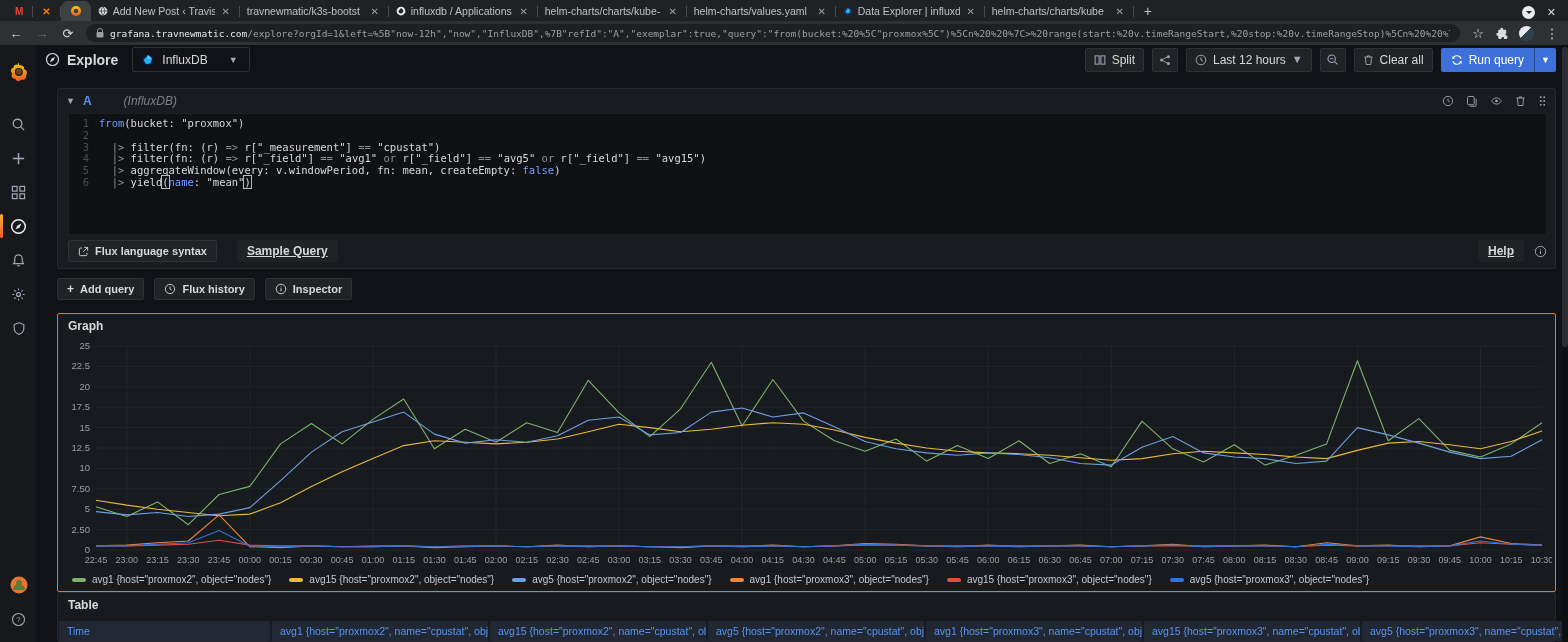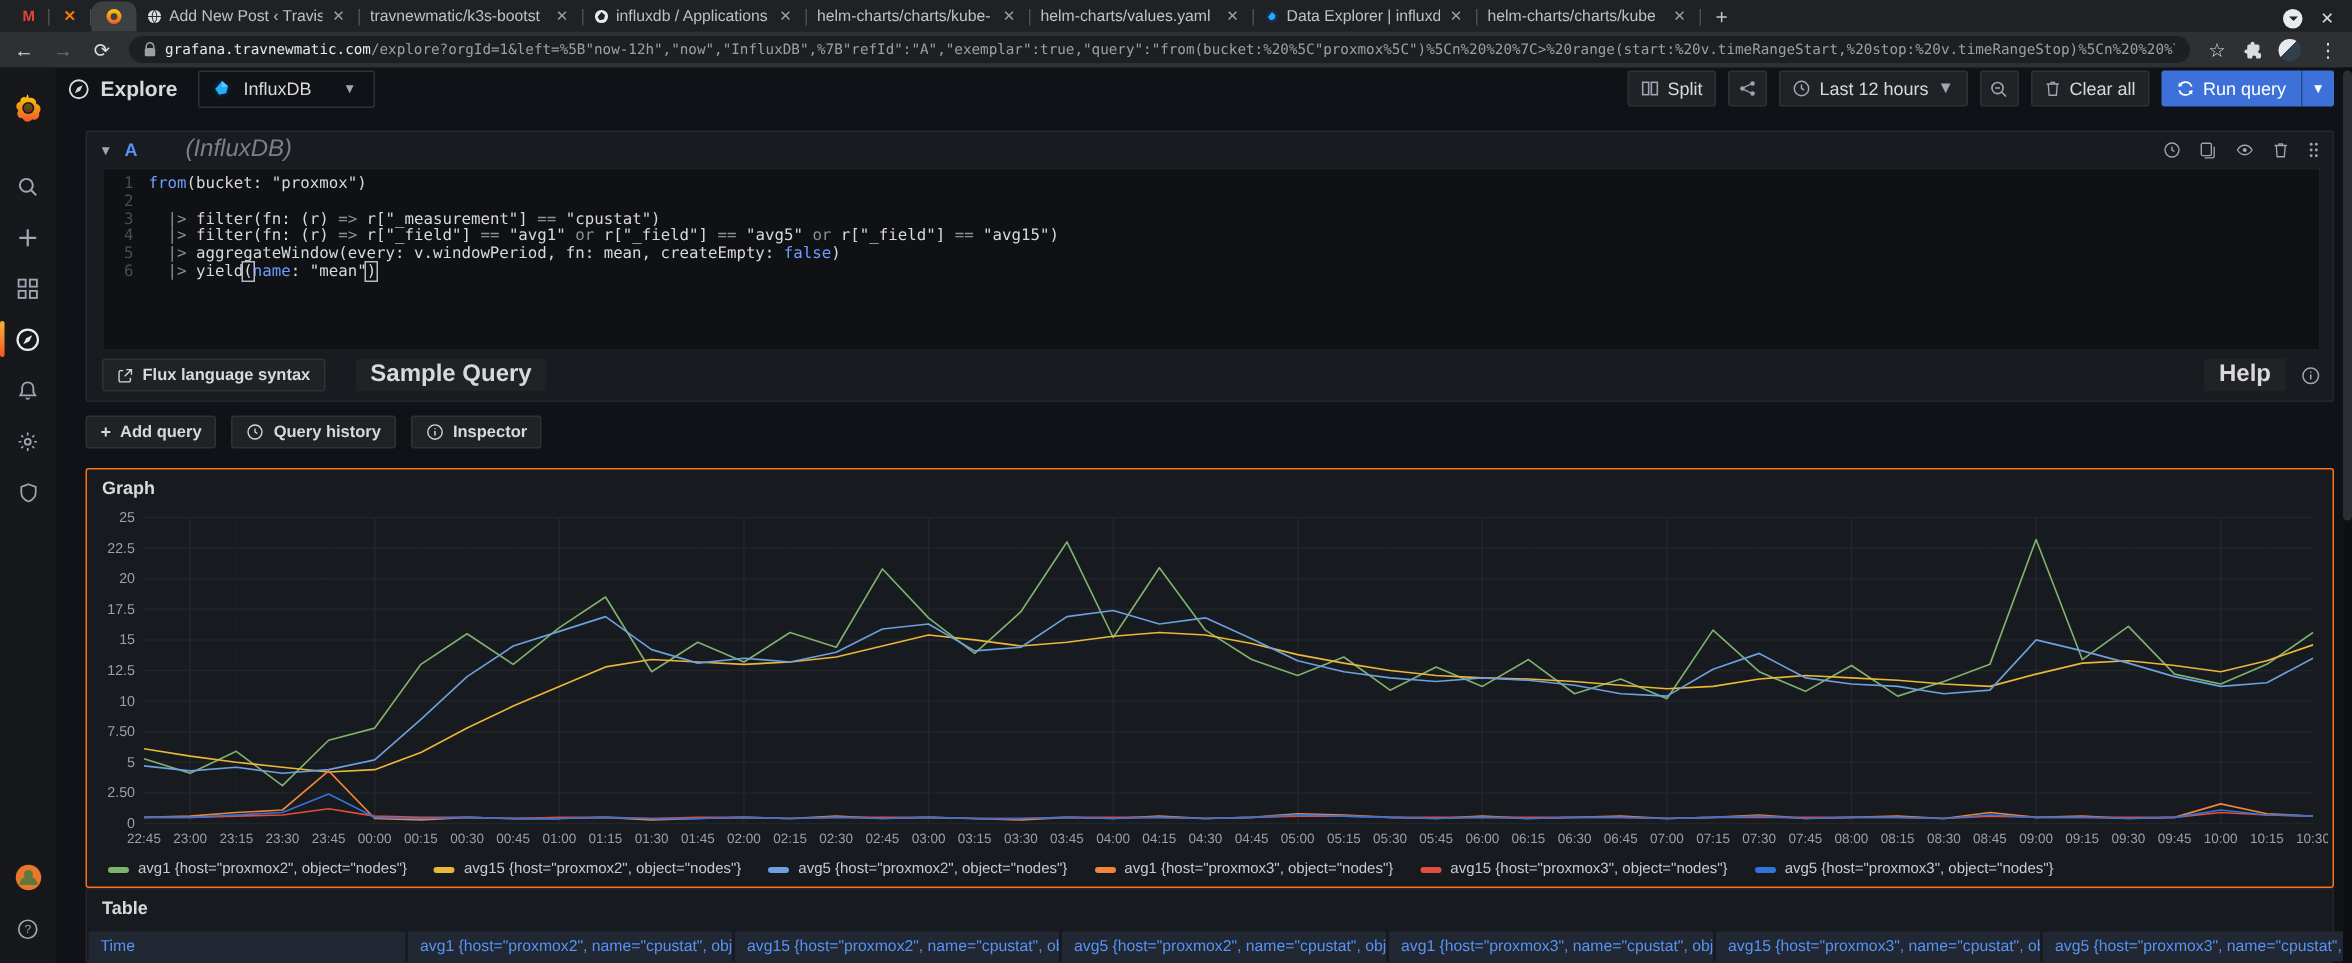--- a/index.html
+++ b/index.html
@@ -61,35 +61,35 @@
   .runbtn { height:24px; border-radius:2px; background:#3d71d9; color:#fff; font-size:12px;
     display:flex; align-items:center; overflow:hidden; }
   .runbtn .runmain { display:flex; align-items:center; gap:6px; padding:0 10px; }
   .runbtn .runcaret { width:22px; text-align:center; font-size:9px; border-left:1px solid rgba(0,0,0,.35);
     align-self:stretch; display:flex; align-items:center; justify-content:center; }
 
   .query-panel { margin-top:14px; background:#181b1f; border:1px solid #25272e; border-radius:2px; }
   .qrow { height:24px; display:flex; align-items:center; padding:0 8px; gap:8px; }
   .qrow .chev { color:#9fa7b3; font-size:9px; }
   .qrow .refid { color:#5794f2; font-size:12px; font-weight:600; }
-  .qrow .dsname { color:#7b8087; font-size:16px; font-style:italic; margin-left:24px; }
+  .qrow .dsname { color:#7b8087; font-size:12px; font-style:italic; margin-left:24px; }
   .qrow-icons { margin-left:auto; display:flex; align-items:center; gap:12px; color:#9fa7b3; }
   .code { margin:0 8px 0 10px; background:#101114; border:1px solid #1d1f24; height:122px;
     font-family:"DejaVu Sans Mono", monospace; font-size:10.5px; line-height:11.8px; padding-top:4px;
     position:relative; }
   .codeline { display:flex; }
   .lnum { width:30px; text-align:right; color:#4a4d52; padding-right:10px; flex-shrink:0; }
   .ltext { white-space:pre; color:#d8d9da; }
   .tok-kw { color:#6e9fff; }
   .tok-op { color:#8b8f96; }
   .tok-cur { outline:1px solid #b7bcc4; }
   .qfooter { display:flex; align-items:center; padding:5px 8px 6px 10px; gap:20px; }
   .pillbtn { height:22px; background:#202226; border:1px solid #2c3235; border-radius:2px; color:#d8d9da;
     font-size:11px; font-weight:600; display:flex; align-items:center; gap:6px; padding:0 9px; }
-  .pillbtn.flat { border-color:transparent; font-weight:600; font-size:16px; }
+  .pillbtn.flat { border-color:transparent; font-weight:600; font-size:12px;text-decoration:underline; }
   .qfooter .help { margin-left:auto; display:flex; align-items:center; gap:10px;justify-content:center; }
 
   .action-row { display:flex; gap:10px; margin-top:9px; }
 
   .panel { margin-top:13px; background:#171a1e; border:1px solid #f97316; border-radius:2px; }
   .panel-title { height:24px; display:flex; align-items:center; padding:0 10px; color:#d8d9da;
     font-size:12px; font-weight:600; }
   .graph-wrap { position:relative; padding:0 4px; }
   .legend { display:flex; flex-wrap:wrap; column-gap:18px; row-gap:2px; padding:2px 10px 6px 14px; }
   .legend-item { display:flex; align-items:center; gap:6px; color:#c7cad1; font-size:10px; }
@@ -441,21 +441,21 @@
       <div class="action-row">
         <div class="pillbtn">
           <span style="font-size:12px;color:#d8d9da;">+</span>
           <span>Add query</span>
         </div>
         <div class="pillbtn">
           <svg width="12" height="12" viewBox="0 0 16 16">
               <circle cx="8" cy="8" r="6.2" fill="none" stroke="#d8d9da" stroke-width="1.2"></circle>
               <path d="M8 4.8V8l2.2 1.3" fill="none" stroke="#d8d9da" stroke-width="1.2"></path>
             </svg>
-          <span>Query history</span>
+          <span>Flux history</span>
         </div>
         <div class="pillbtn">
           <svg width="12" height="12" viewBox="0 0 16 16">
               <circle cx="8" cy="8" r="6.4" fill="none" stroke="#d8d9da" stroke-width="1.2"></circle>
               <path d="M8 7v4M8 4.6v1" stroke="#d8d9da" stroke-width="1.3"></path>
             </svg>
           <span>Inspector</span>
         </div>
       </div>
 

